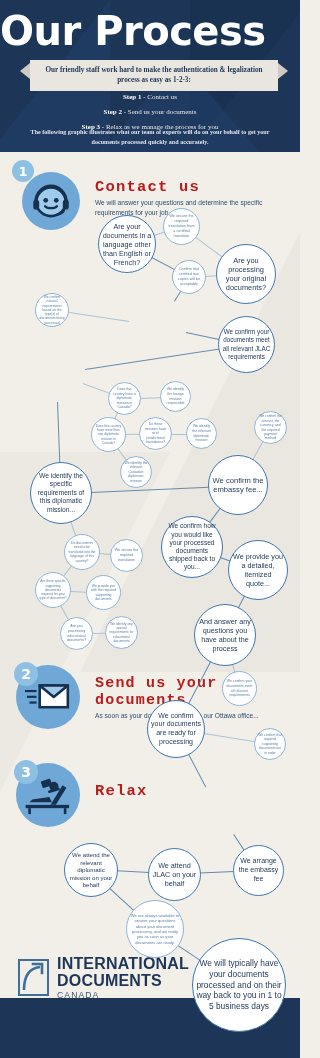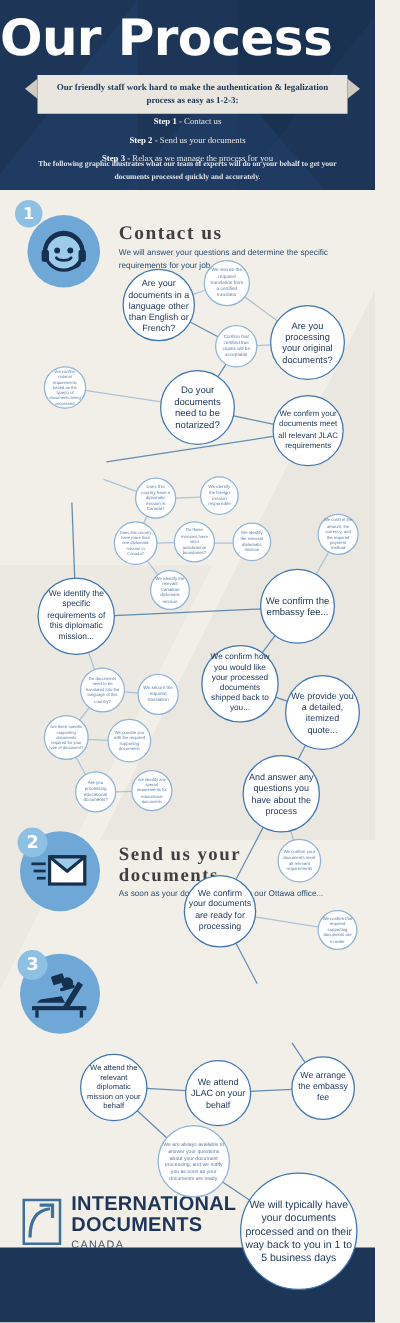--- a/index.html
+++ b/index.html
@@ -86,22 +86,22 @@
   }
   .badge{
     position:absolute;border-radius:50%;
     background:#8ec0e4;color:#ffffff;
     display:flex;align-items:center;justify-content:center;
     font-family:"DejaVu Sans", sans-serif;font-weight:bold;
     z-index:3;
   }
   .stephead{position:absolute;}
   .stephead .h{
-    color:#404040;font-weight:bold;
-    font-family:Liberation Serif, serif;
+    color:#b91c1c;font-weight:bold;
+    font-family:Liberation Mono, monospace;
     letter-spacing:1.2px;
   }
   .stephead .sub{
     color:#2c4f72;font-size:6.6px;line-height:1.45;margin-top:2px;
     font-family:"Liberation Sans", sans-serif;
   }
 
   
   .bubble{
     position:absolute;border-radius:50%;
@@ -252,37 +252,37 @@
       <rect x="8" y="51" width="4" height="9" fill="#16304f"></rect>
       <rect x="62" y="51" width="4" height="9" fill="#16304f"></rect>
       <path d="M42 46 L60 16 L66 20 L50 46 Z" fill="#16304f"></path>
       <circle cx="47" cy="18" r="7" fill="#16304f"></circle>
       <path d="M10 42 L44 42 L40 34 L14 38 Z" fill="#16304f"></path>
       <path d="M40 26 L54 22" stroke="#16304f" stroke-width="4" stroke-linecap="round"></path>
       <rect x="28" y="8" width="15" height="11" rx="1.5" fill="#16304f" transform="rotate(-18 35 13)"></rect>
     </svg>
   </div>
   <div class="badge" style="left:14px;top:760px;width:24px;height:24px;font-size:14px;">3</div>
+  <div class="stephead" style="left:95px;top:782px;width:150px;">
+    <div class="h" style="font-size:15.5px;">Relax</div>
+  </div>
 
   <div class="bubble b-lg" style="left:98px;top:215px;width:58px;height:58px;font-size:7.2px;line-height:1.25;">
       <span>Are your documents in a language other than English or French?</span>
     </div>
   <div class="bubble b-sm" style="left:163px;top:208px;width:37px;height:37px;font-size:3.8px;line-height:1.3;">
       <span>We secure the required translation from a certified translator</span>
     </div>
   <div class="bubble b-lg" style="left:216px;top:244px;width:60px;height:60px;font-size:7.4px;line-height:1.25;">
       <span>Are you processing your original documents?</span>
     </div>
   <div class="bubble b-sm" style="left:172px;top:260px;width:34px;height:34px;font-size:3.7px;line-height:1.3;">
       <span>Confirm that certified true copies will be acceptable</span>
     </div>
 
-  <div class="bubble b-lg" style="left:128px;top:296px;width:60px;height:60px;font-size:7.6px;line-height:1.25;">
-      <span>Do your documents need to be notarized?</span>
-    </div>
   <div class="bubble b-sm" style="left:35px;top:293px;width:34px;height:34px;font-size:3.3px;line-height:1.3;">
       <span>We confirm notarial requirements based on the type(s) of documents being processed</span>
     </div>
   <div class="bubble b-lg" style="left:218px;top:316px;width:57px;height:57px;font-size:6.3px;line-height:1.28;">
       <span>We confirm your documents meet all relevant JLAC requirements</span>
     </div>
 
   <div class="bubble b-sm" style="left:108px;top:382px;width:33px;height:33px;font-size:3.5px;line-height:1.3;">
       <span>Does this country have a diplomatic mission in Canada?</span>
     </div>

